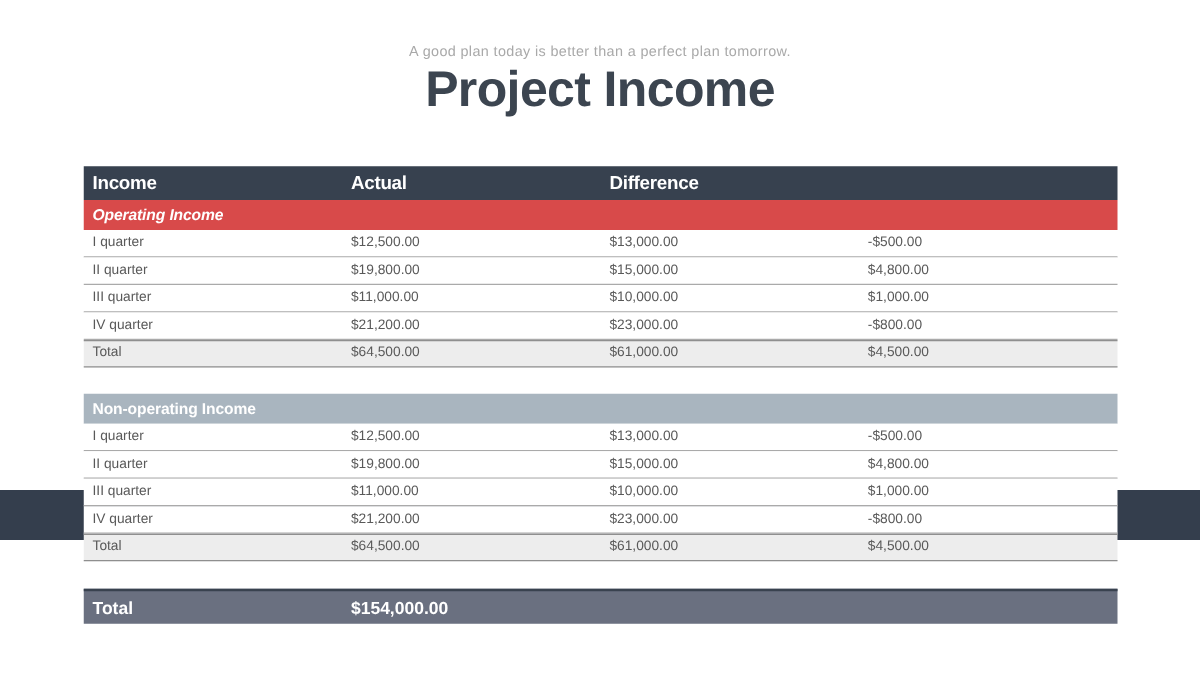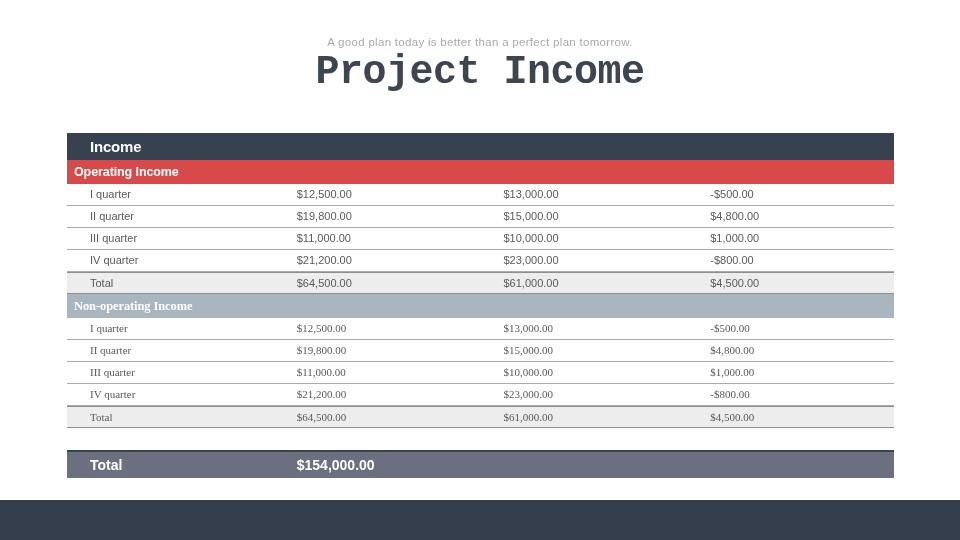--- a/index.html
+++ b/index.html
@@ -1,46 +1,46 @@
 <!DOCTYPE html>
 <html><head>
 <meta charset="utf-8">
 <style>
   html,body{margin:0;padding:0;}
   body{width:960px;height:540px;overflow:hidden;background:#ffffff;
        font-family:"Liberation Sans","DejaVu Sans",sans-serif;}
-  .slide{position:relative;width:960px;height:540px;background:#ffffff;}
+  .slide{position:relative;width:960px;height:432px;background:#ffffff;}
 
   .subtitle{position:absolute;top:36px;left:0;width:100%;text-align:center;
             font-size:11.5px;color:#a9a9a9;letter-spacing:.3px;}
   .title{position:absolute;top:50px;left:0;width:100%;text-align:center;
-         font-size:40px;font-weight:bold;color:#3c4550;letter-spacing:-.5px;font-family:Liberation Mono, monospace;}
+         font-size:40px;font-weight:bold;color:#3c4550;letter-spacing:-.5px;}
 
   .table-wrap{position:absolute;left:67px;top:133px;width:827px;z-index:2;}
 
   .flex-row{display:flex;width:100%;box-sizing:border-box;}
-  .cell{width:25%;box-sizing:border-box;padding-left:23px;overflow:hidden;
+  .cell{width:25%;box-sizing:border-box;padding-left:7px;overflow:hidden;
         white-space:nowrap;text-align:left;}
 
   .table-header{background:#37414f;height:27px;}
   .table-header .cell{color:#ffffff;font-weight:bold;font-size:15px;
                       line-height:27px;letter-spacing:-.2px;}
 
   .section-header{height:24px;line-height:24px;color:#ffffff;font-weight:bold;
                   font-size:12.5px;padding-left:7px;box-sizing:border-box;
                   letter-spacing:-.1px;}
-  .operating{background:#d84a4a;}
+  .operating{background:#d84a4a;font-style:italic;}
   .nonoperating{background:#a9b5bf;}
 
-  .data-row{height:22px;border-bottom:1px solid #aaaaaa;background:#ffffff;}
+  .data-row{height:22px;border-bottom:1px solid #aaaaaa;background:#ffffff;align-items:flex-end;}
   .data-row .cell{font-size:11px;color:#595959;line-height:21px;}
   .total-row{background:#ededed;border-top:1px solid #8f8f8f;
              border-bottom:1px solid #8f8f8f;height:22px;}
 
-  .section + .section{font-family:Liberation Serif, serif;}
+  .section + .section{margin-top:21px;}
 
   .grand-total{margin-top:22px;background:#6a7080;height:28px;
                border-top:2px solid #39424f;position:relative;z-index:3;}
   .grand-total .cell{color:#ffffff;font-weight:bold;font-size:14px;
                      line-height:26px;}
 
   .footer-bar{position:absolute;left:0;bottom:0;width:960px;height:40px;
               background:#343e4d;z-index:1;}
 </style>
 </head>
@@ -48,20 +48,22 @@
 
 <div class="slide">
 
   <div class="subtitle">A good plan today is better than a perfect plan tomorrow.</div>
   <div class="title">Project Income</div>
 
   <div class="table-wrap">
 
     <div class="flex-row table-header">
       <div class="cell">Income</div>
+      <div class="cell">Actual</div>
+      <div class="cell">Difference</div>
     </div>
 
     <div>
         <div class="section">
           <div class="section-header operating">Operating Income</div>
           <div class="flex-row data-row">
             <div class="cell">I quarter</div>
             <div class="cell">$12,500.00</div>
             <div class="cell">$13,000.00</div>
             <div class="cell">-$500.00</div>

